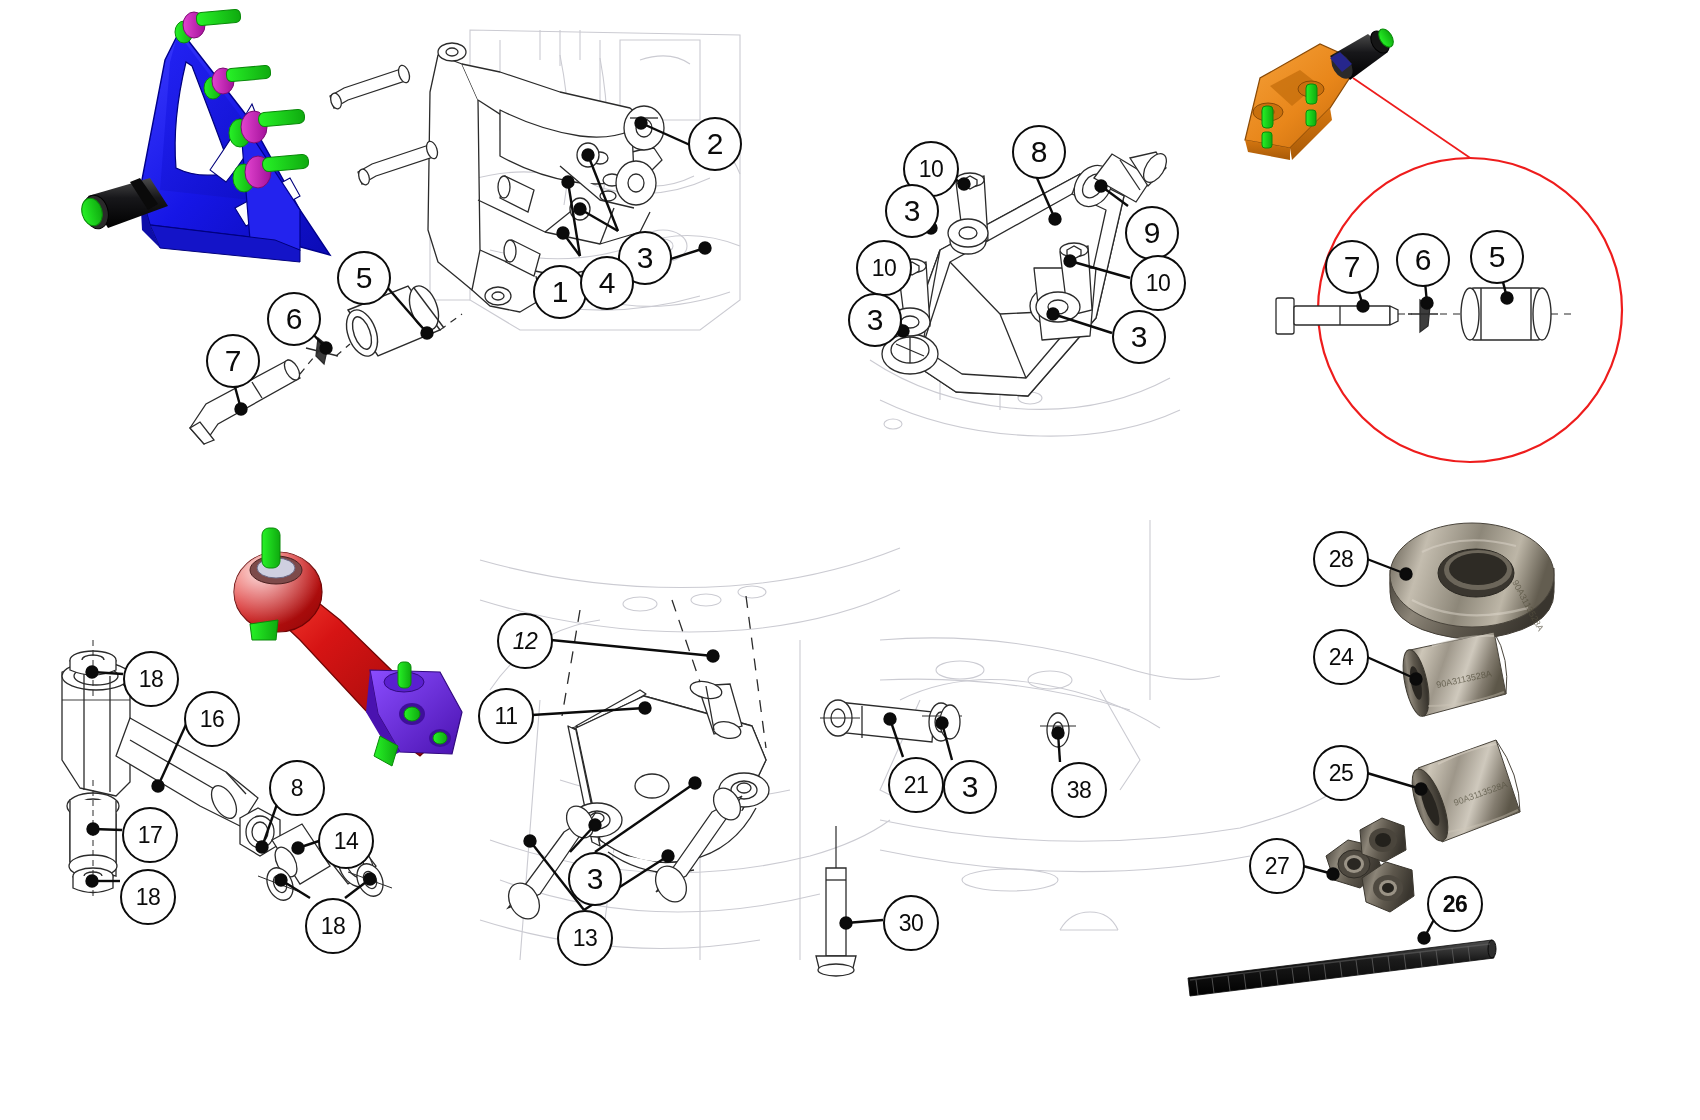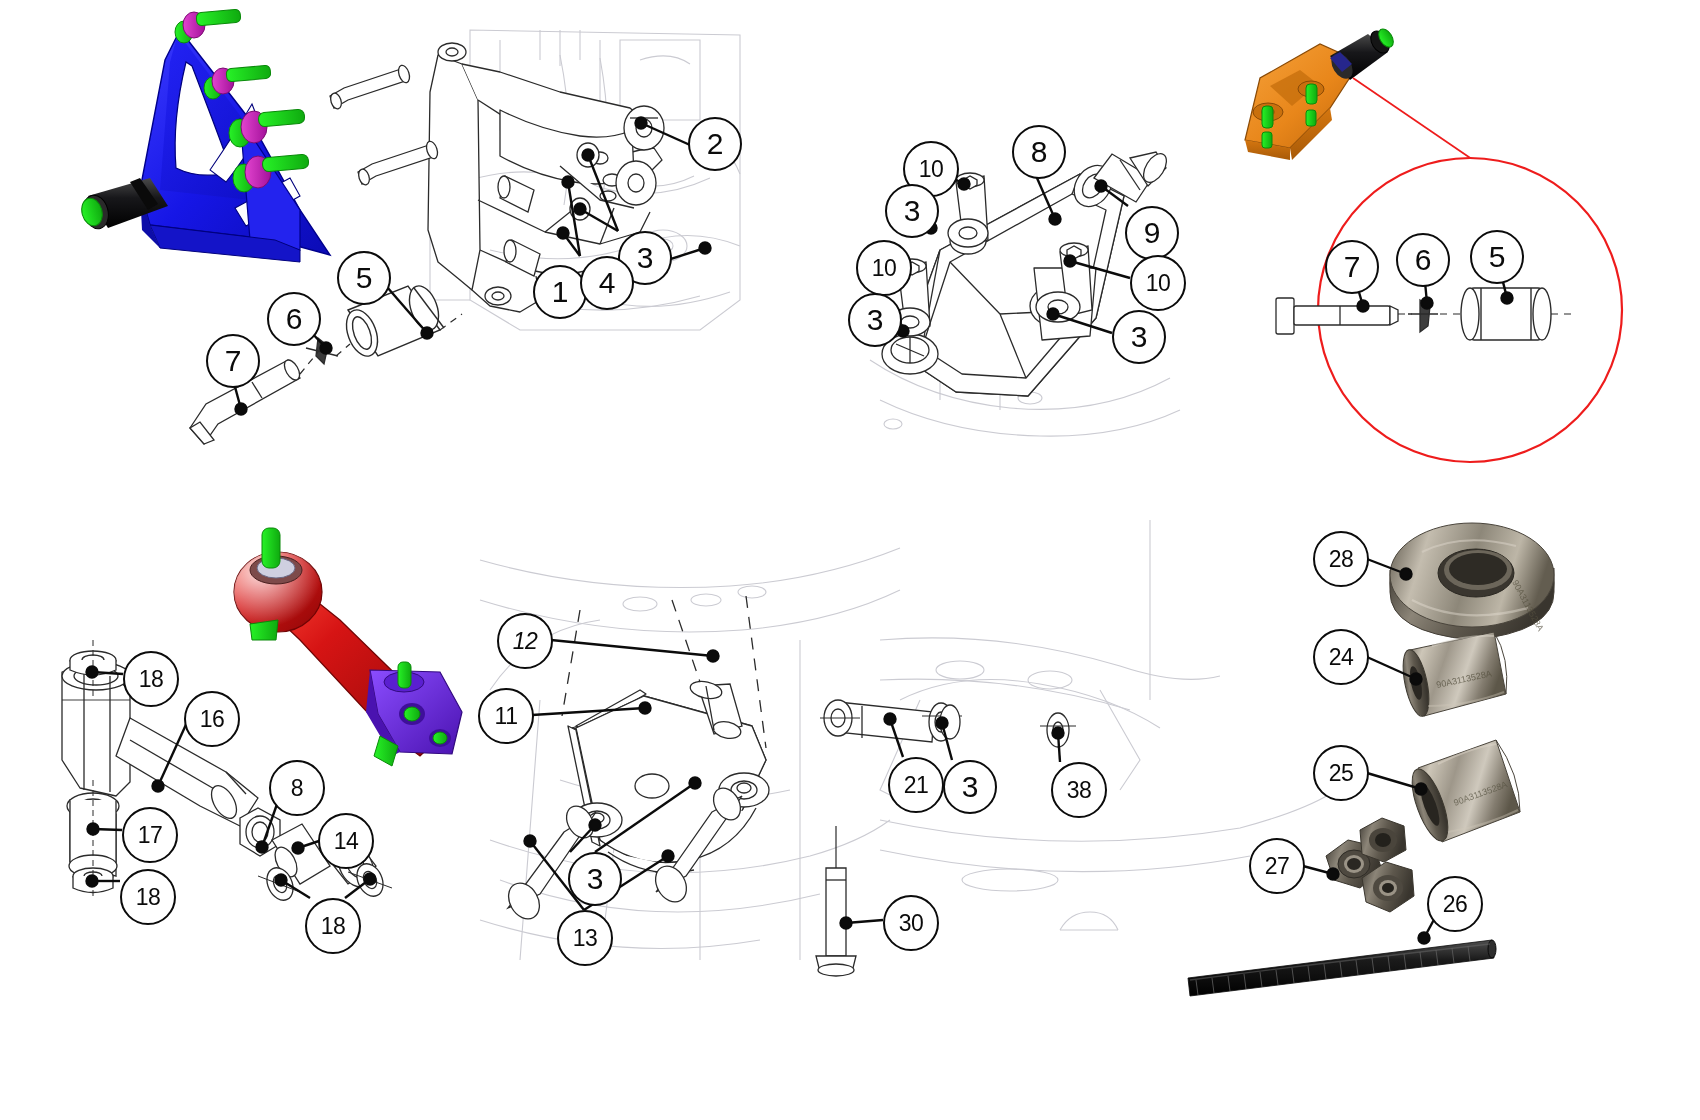--- a/index.html
+++ b/index.html
@@ -675,16 +675,16 @@
       <div class="callout d2" style="left: 120px; top: 869px; width: 56px; height: 56px;">18</div>
       <div class="callout d2" style="left: 305px; top: 898px; width: 56px; height: 56px;">18</div>
       <div class="callout d2" style="left: 883px; top: 895px; width: 56px; height: 56px;">30</div>
       <div class="callout d2" style="left: 888px; top: 757px; width: 56px; height: 56px;">21</div>
       <div class="callout d1" style="left: 943px; top: 760px; width: 54px; height: 54px;">3</div>
       <div class="callout d2" style="left: 1051px; top: 762px; width: 56px; height: 56px;">38</div>
       <div class="callout d2" style="left: 1313px; top: 531px; width: 56px; height: 56px;">28</div>
       <div class="callout d2" style="left: 1313px; top: 629px; width: 56px; height: 56px;">24</div>
       <div class="callout d2" style="left: 1313px; top: 745px; width: 56px; height: 56px;">25</div>
       <div class="callout d2" style="left: 1249px; top: 838px; width: 56px; height: 56px;">27</div>
-      <div class="callout d2" style="left: 1427px; top: 876px; width: 56px; height: 56px;">26</div>
+      <div class="callout d2" style="left: 1427px; top: 876px; width: 56px; height: 56px; font-weight: bold;">26</div>
     </div>
 
 </div>
 
 </body></html>

